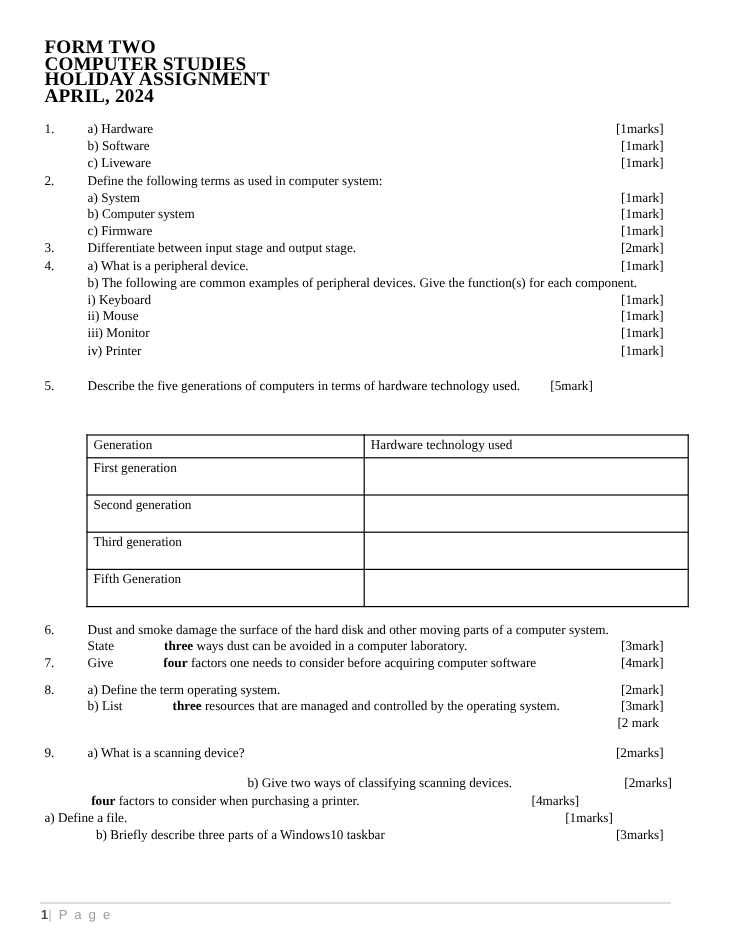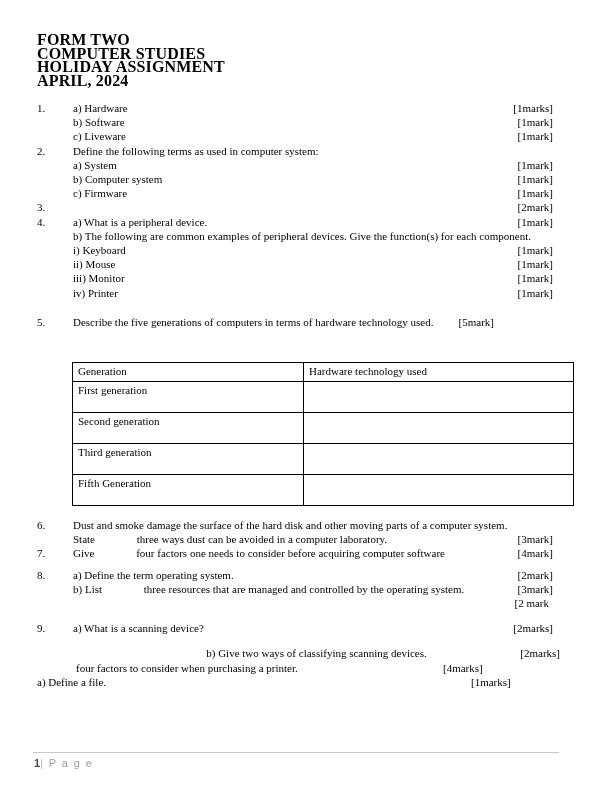--- a/index.html
+++ b/index.html
@@ -79,21 +79,21 @@
     position: relative;
     display: block;
     min-height: 14.2px;
   }
   .flushrow .abs-mark {
     position: absolute;
     white-space: nowrap;
     top: 0;
   }
 
-  b, .bold { font-weight: normal; padding-left: 39px; }
+  b, .bold { font-weight: bold; padding-left: 39px; }
 
   
   .gen-table {
     position: absolute;
     left: 72px;
     top: 362px;
     width: 481px;
     border-collapse: collapse;
     font-size: 11px;
     table-layout: fixed;
@@ -187,20 +187,21 @@
           <span class="qtext">c) Firmware</span>
           <span class="marks">[1mark]</span>
         </span>
       </span>
     </div>
 
     <div class="qrow">
       <span class="qnum">3.</span>
       <span class="qbody">
         <span class="sub">
+          <span class="qtext">Differentiate between input stage and output stage.</span>
           <span class="marks">[2mark]</span>
         </span>
       </span>
     </div>
 
     <div class="qrow">
       <span class="qnum">4.</span>
       <span class="qbody">
         <span class="sub">
           <span class="qtext">a) What is a peripheral device.</span>
@@ -330,20 +331,24 @@
     <div class="flushrow">
       <span class="bold">four</span><span> factors to consider when purchasing a printer.</span>
       <span class="abs-mark" style="left:406px;">[4marks]</span>
     </div>
 
     <div class="flushrow">
       <span>a) Define a file.</span>
       <span class="abs-mark" style="left:434px;">[1marks]</span>
     </div>
 
+    <div class="flushrow" style="padding-left:43px;">
+      <span>b) Briefly describe three parts of a Windows10 taskbar</span>
+      <span class="abs-mark" style="right:0;">[3marks]</span>
+    </div>
 
   </div>
 
   <div class="footer-rule"></div>
   <div class="footer">
     <span class="pg-num">1</span><span class="pg-sep">|</span> <span>P a g e</span>
   </div>
 
 </div>
 

